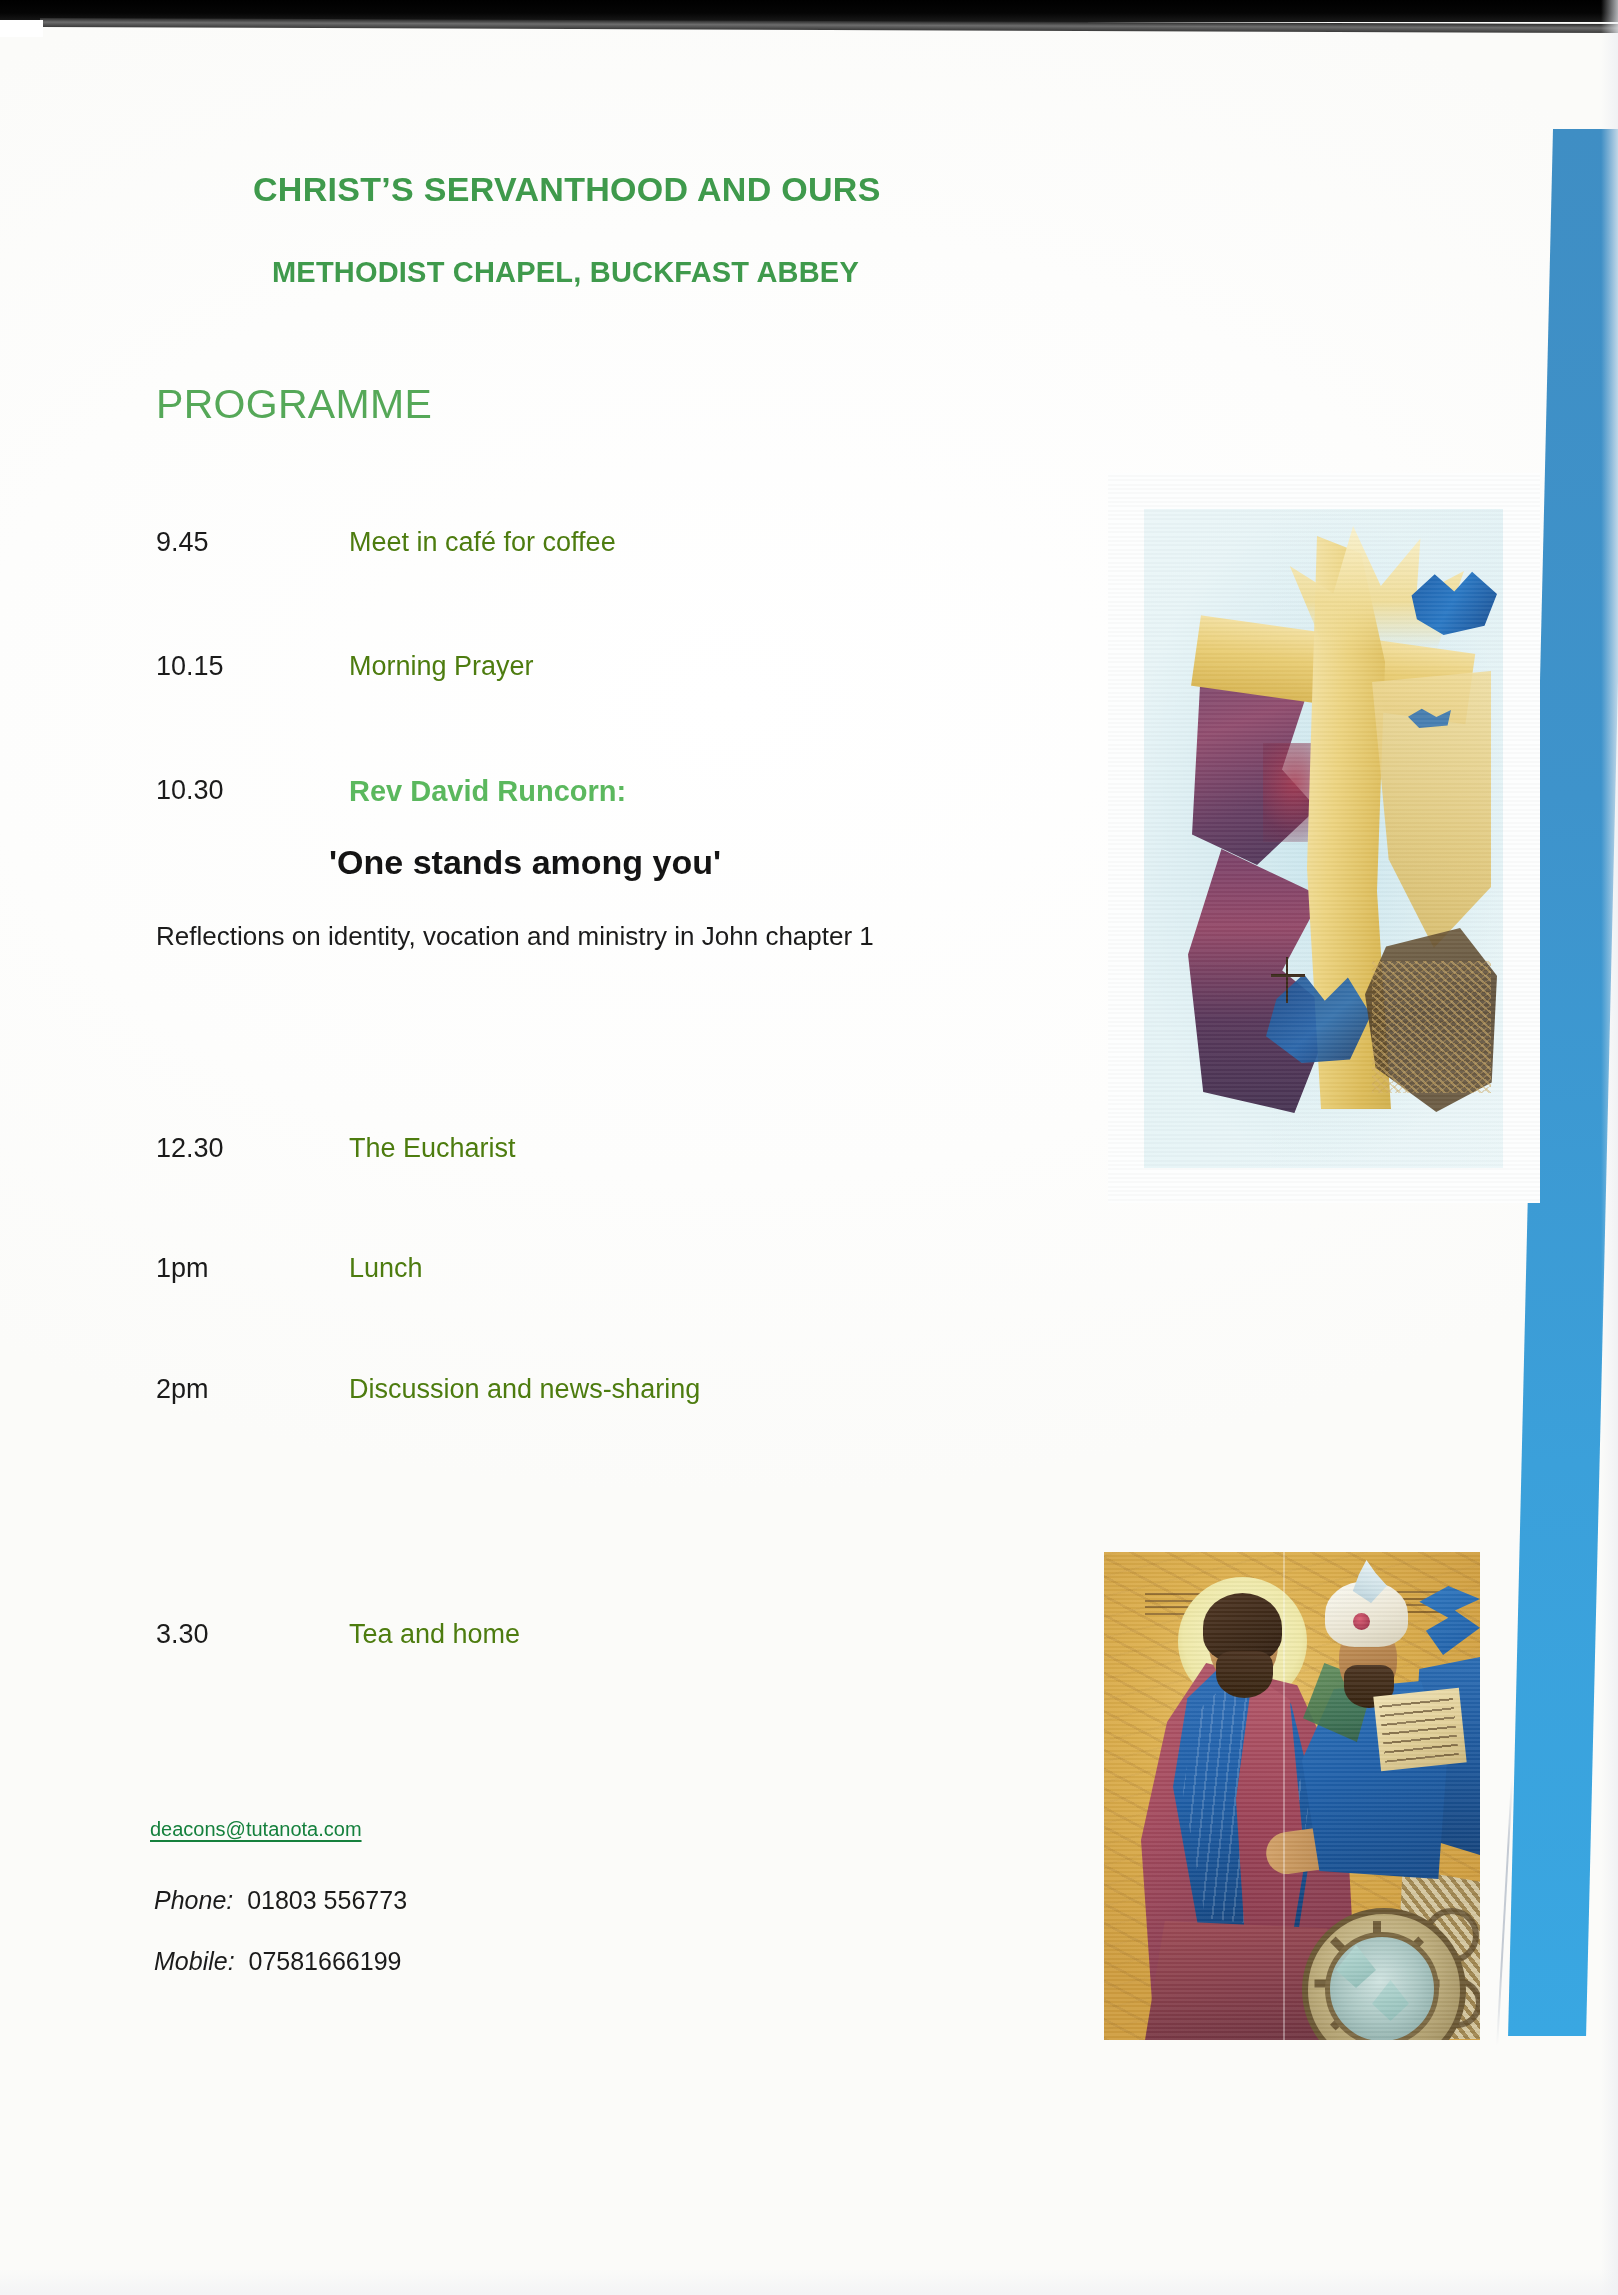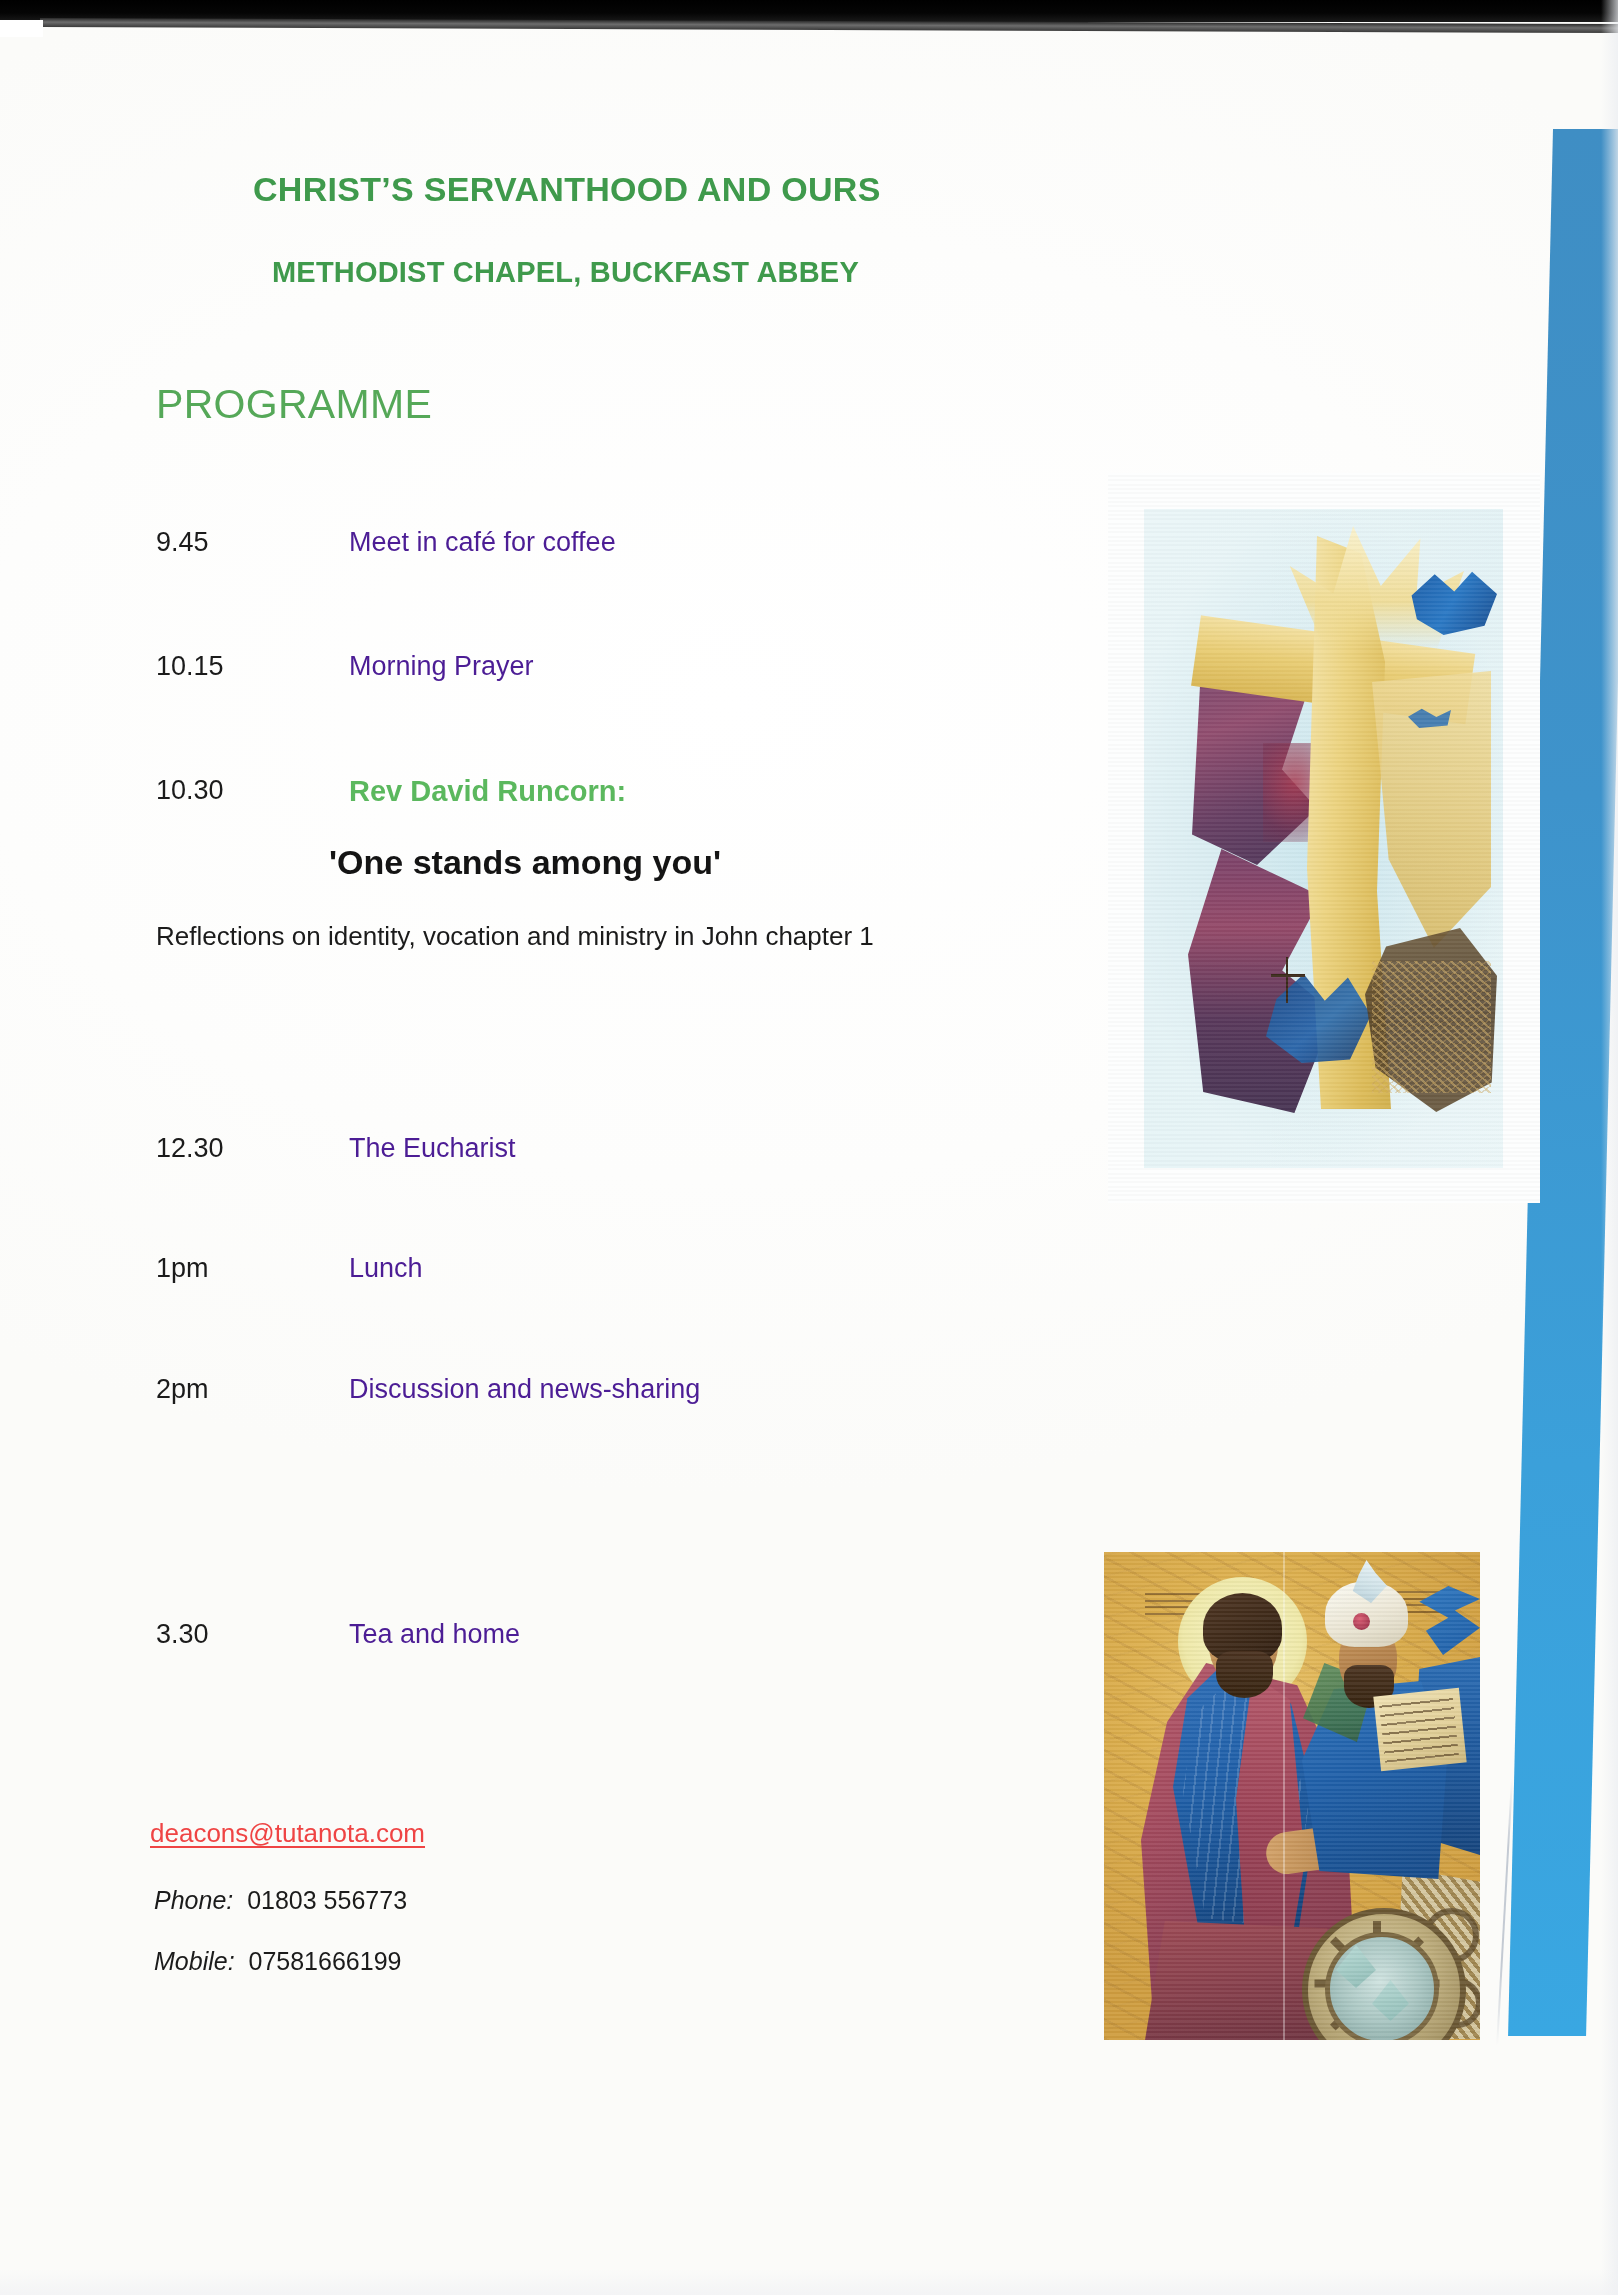--- a/index.html
+++ b/index.html
@@ -122,21 +122,21 @@
     top: 0;
     font-size: 27px;
     color: #1b1b1b;
     white-space: nowrap;
   }
   .sched-desc {
     position: absolute;
     left: 349px;
     top: 0;
     font-size: 27px;
-    color: #4c1d95;
+    color: #4d7c0f;
     white-space: nowrap;
   }
   .sched-desc.green {
     color: #5bb85e;
     font-weight: bold;
     font-size: 29px;
   }
 
   .talk-title {
     position: absolute;
@@ -166,22 +166,22 @@
   .contact-lead {
     position: absolute;
     left: 154px; top: 1766px;
     font-size: 26px;
     color: #1b1b1b;
     white-space: nowrap;
   }
   .contact-email {
     position: absolute;
     left: 150px; top: 1818px;
-    font-size: 26px;
-    color: #ef4444;
+    font-size: 20px;
+    color: #15803d;
     text-decoration: underline;
     text-underline-offset: 4px;
     white-space: nowrap;
   }
   .contact-phone, .contact-mobile {
     position: absolute;
     left: 154px;
     font-size: 25px;
     color: #1b1b1b;
     white-space: nowrap;

